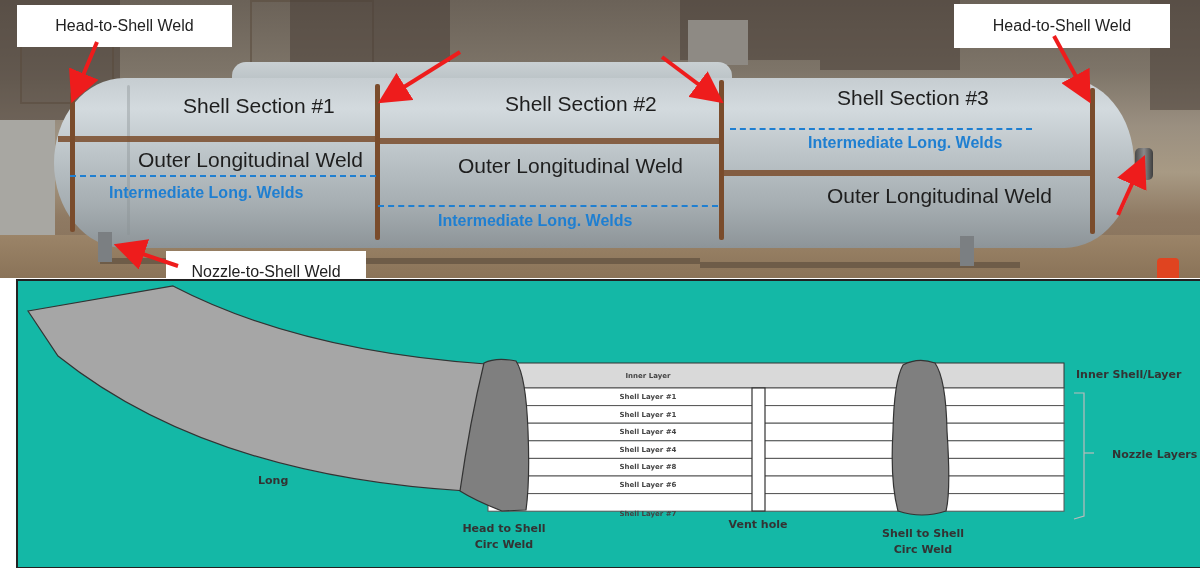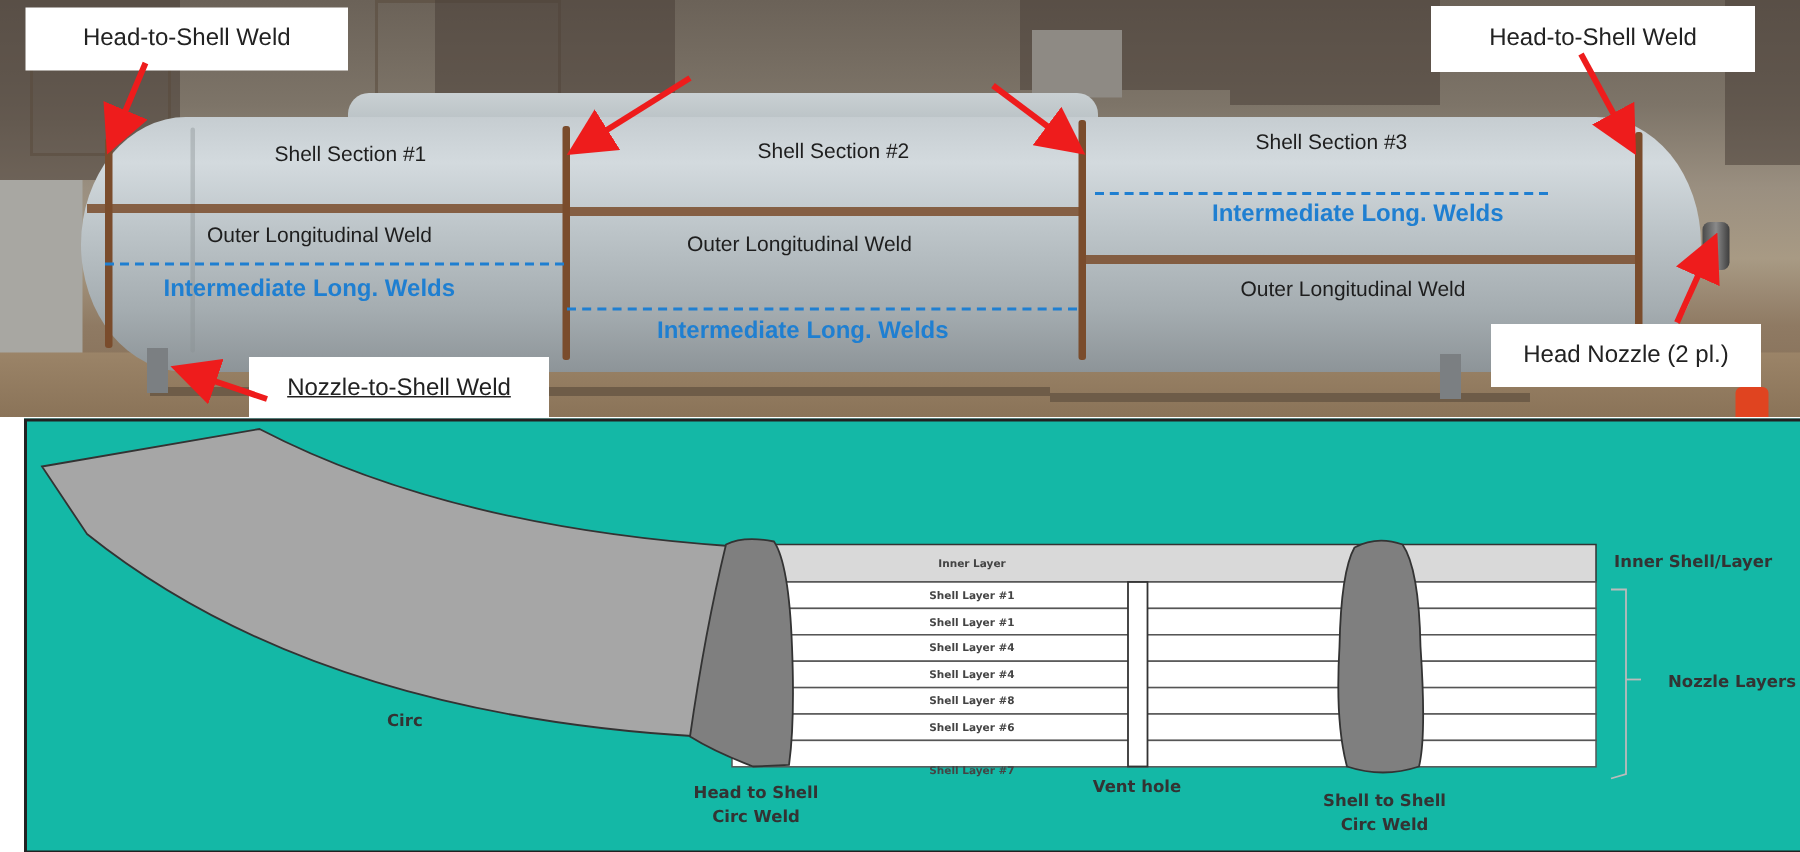--- a/index.html
+++ b/index.html
@@ -20,21 +20,21 @@
     background: linear-gradient(180deg, #c6cdd1 0%, #d3dade 18%, #bcc4c8 45%, #a5adb1 75%, #8d9498 100%); }
   .circ-weld { position: absolute; width: 5px; background: #7a4c2c; border-radius: 2px; }
   .long-weld { position: absolute; height: 6px; background: #7a4c2c; opacity: .85; }
   .saddle { position: absolute; width: 14px; height: 30px; background: #7b7f82; }
   .nozzle { position: absolute; left: 1135px; top: 148px; width: 18px; height: 32px; border-radius: 5px;
     background: linear-gradient(90deg,#4a4a4a,#8a8a8a,#3e3e3e); }
   .cone { position: absolute; left: 1157px; top: 258px; width: 22px; height: 22px; background: #e04420; border-radius: 4px 4px 0 0; }
 
   .lbl-box { position: absolute; background: #ffffff; color: #222; font-size: 16px;
     font-family: "Liberation Sans", sans-serif; display: flex; align-items: center; justify-content: center; white-space: nowrap; }
-  .section-lbl { position: absolute; color: #1e1e1e; font-size: 14px; font-family: "Liberation Sans", sans-serif; white-space: nowrap; }
+  .section-lbl { position: absolute; color: #1e1e1e; font-size: 21px; font-family: "Liberation Sans", sans-serif; white-space: nowrap; }
   .inter-lbl { position: absolute; color: #1f7fd1; font-size: 16px; font-weight: bold; font-family: "Liberation Sans", sans-serif; white-space: nowrap; }
   .dash { position: absolute; height: 0; border-top: 2px dashed #1f7fd1; }
   svg.arrows { position: absolute; left: 0; top: 0; }
 
   
   #diagram { position: absolute; left: 16px; top: 279px; width: 1196px; height: 286px; background: #14b8a6;
     border: 2px solid #222; }
   .dg-lbl { position: absolute; font-size: 11px; font-weight: bold; color: #333; text-align: center;
     font-family: "DejaVu Sans", sans-serif; line-height: 16px; white-space: nowrap; }
   .layer-lbl { position: absolute; font-size: 7px; font-weight: bold; color: #444; width: 120px; text-align: center; line-height: 12px; }
@@ -88,22 +88,21 @@
   <div class="section-lbl" style="left:505px;top:92px;">Shell Section #2</div>
   <div class="section-lbl" style="left:458px;top:154px;">Outer Longitudinal Weld</div>
   <div class="inter-lbl" style="left:438px;top:212px;">Intermediate Long. Welds</div>
 
   <div class="section-lbl" style="left:837px;top:86px;">Shell Section #3</div>
   <div class="inter-lbl" style="left:808px;top:134px;">Intermediate Long. Welds</div>
   <div class="section-lbl" style="left:827px;top:184px;">Outer Longitudinal Weld</div>
 
   <div class="lbl-box" style="left:17px;top:5px;width:215px;height:42px;">Head-to-Shell Weld</div>
   <div class="lbl-box" style="left:954px;top:4px;width:216px;height:44px;">Head-to-Shell Weld</div>
-  <div class="lbl-box" style="left:166px;top:238px;width:200px;height:42px;text-decoration:underline;">Nozzle-to-Shell Weld</div>
-  <div class="lbl-box" style="left:994px;top:216px;width:180px;height:42px;">Head Nozzle (2 pl.)</div>
+  <div class="lbl-box" style="left:166px;top:251px;width:200px;height:42px;">Nozzle-to-Shell Weld</div>
 
   <svg class="arrows" width="1200" height="278">
     <defs>
       <marker id="ah" markerWidth="8" markerHeight="8" refX="5" refY="4" orient="auto" markerUnits="strokeWidth">
         <path d="M0,0 L8,4 L0,8 z" fill="#ee1c1c"></path>
       </marker>
     </defs>
     <g stroke="#ee1c1c" stroke-width="4" fill="none" marker-end="url(#ah)">
       <line x1="97" y1="42" x2="76" y2="92"></line>
       <line x1="460" y1="52" x2="388" y2="97"></line>
@@ -144,21 +143,21 @@
 
   <div class="layer-lbl" style="left:570px;top:89px;">Inner Layer</div>
   <div class="layer-lbl" style="left:570px;top:110px;">Shell Layer #1</div>
   <div class="layer-lbl" style="left:570px;top:127.6px;">Shell Layer #1</div>
   <div class="layer-lbl" style="left:570px;top:145.2px;">Shell Layer #4</div>
   <div class="layer-lbl" style="left:570px;top:162.8px;">Shell Layer #4</div>
   <div class="layer-lbl" style="left:570px;top:180.4px;">Shell Layer #8</div>
   <div class="layer-lbl" style="left:570px;top:198px;">Shell Layer #6</div>
   <div class="layer-lbl" style="left:570px;top:215.6px;margin-top:11px;">Shell Layer #7</div>
 
-  <div class="dg-lbl" style="left:240px;top:192px;">Circ</div>
+  <div class="dg-lbl" style="left:240px;top:192px;">Long</div>
 
   <div class="dg-lbl" style="left:436px;top:240px;width:100px;">
     <div>Head to Shell</div>
     <div>Circ Weld</div>
   </div>
 
   <div class="dg-lbl" style="left:700px;top:236px;width:80px;text-align:center;">Vent hole</div>
 
   <div class="dg-lbl" style="left:855px;top:245px;width:100px;">
     <div>Shell to Shell</div>

